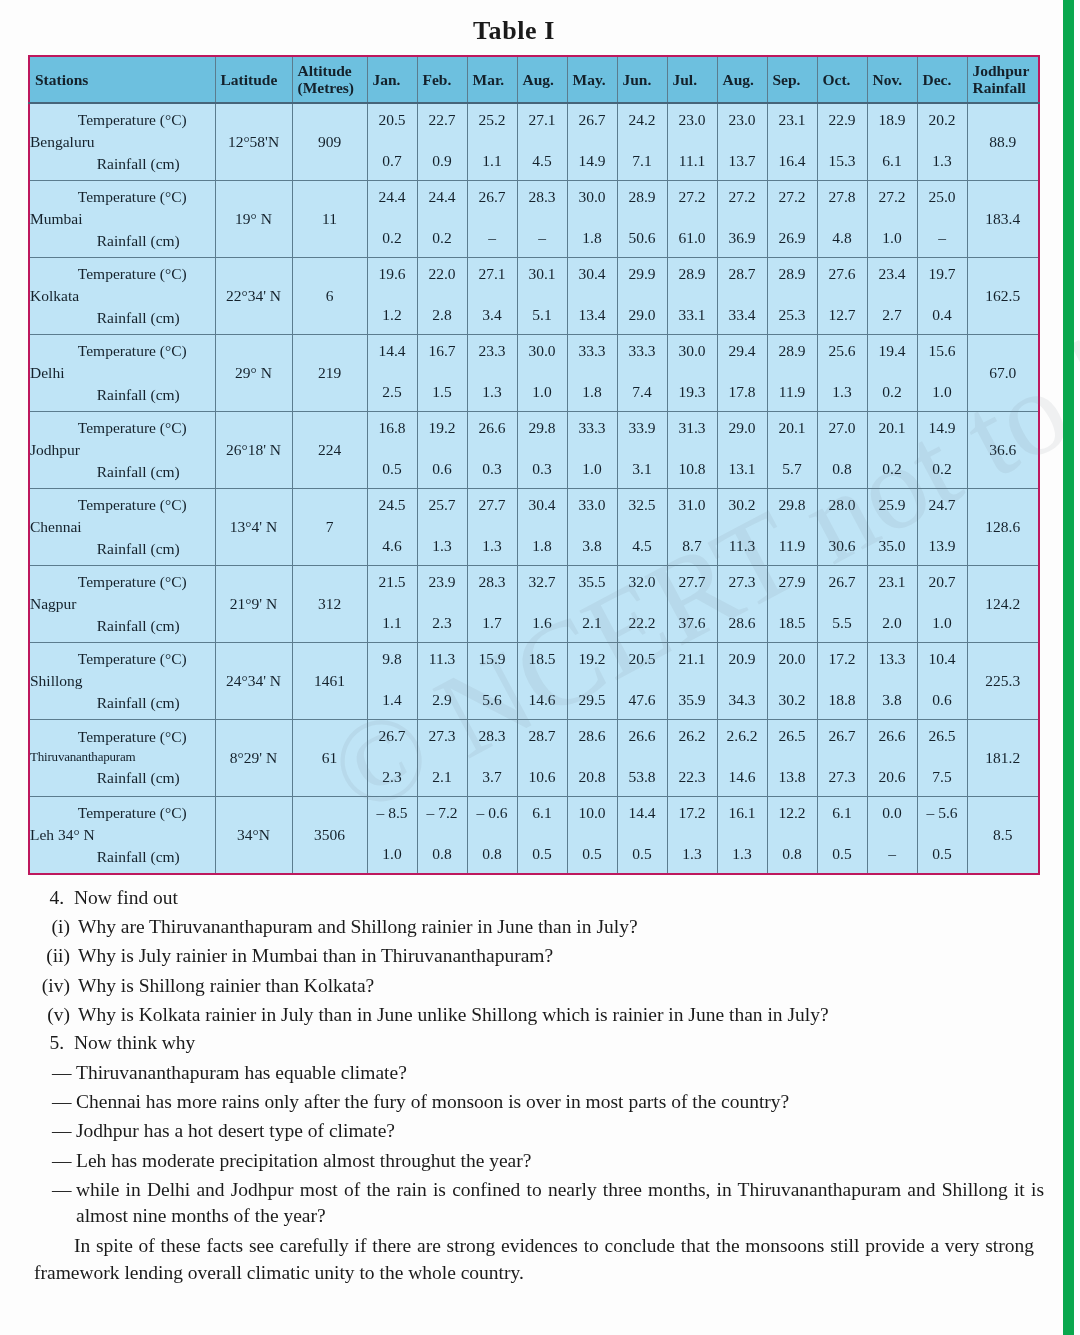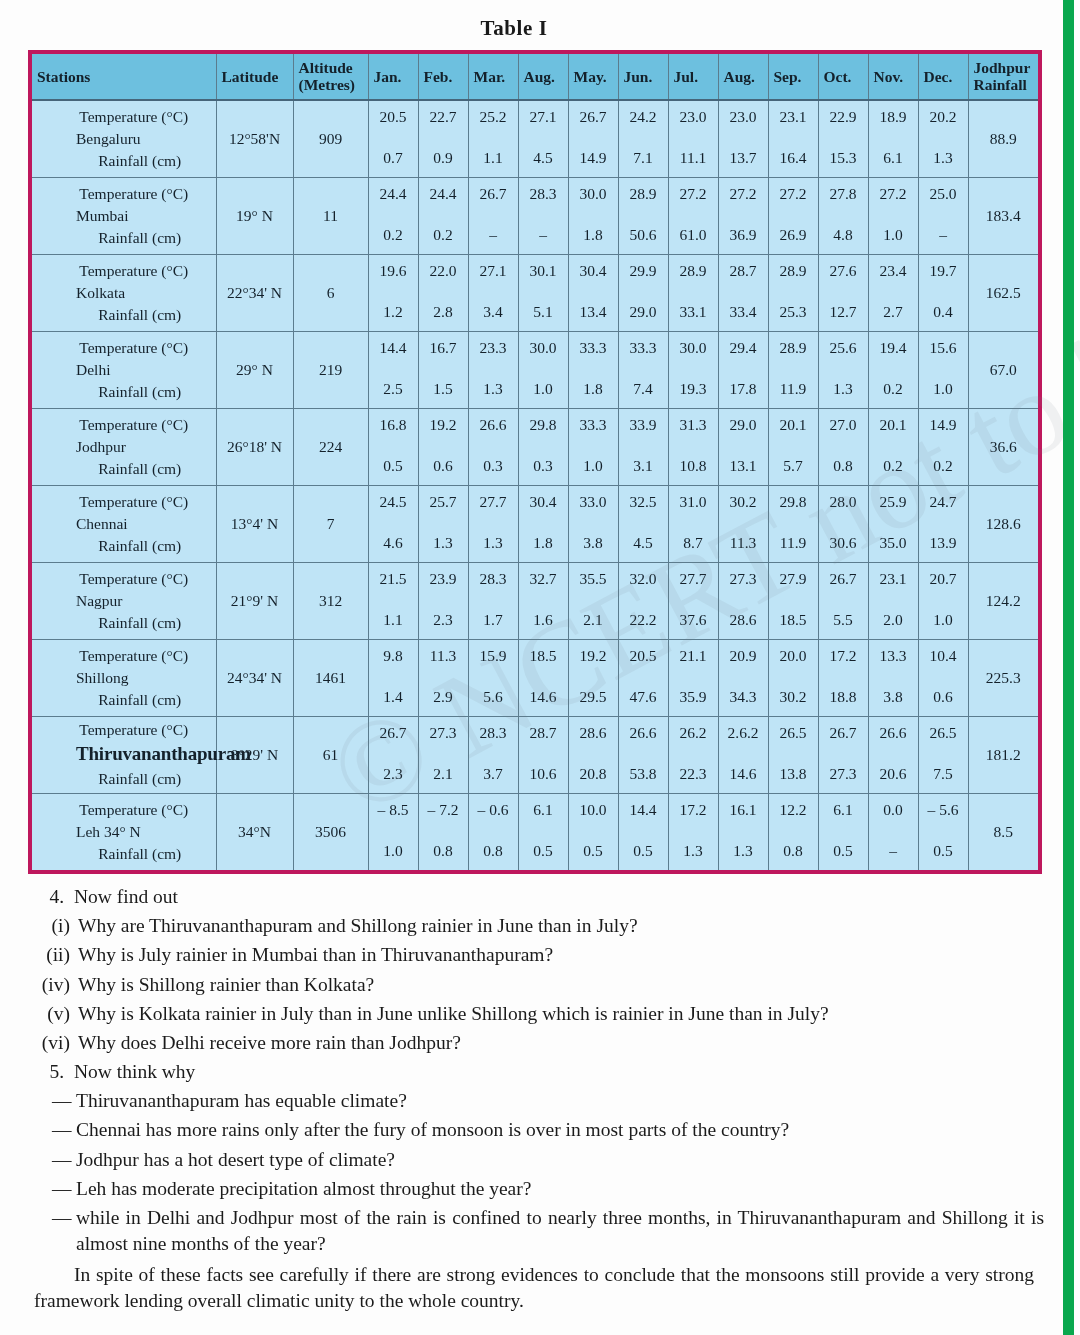--- a/index.html
+++ b/index.html
@@ -25,36 +25,36 @@
     position: absolute;
     top: 0;
     right: 6px;
     width: 11px;
     height: 1335px;
     background: #09a84e;
   }
   .table-title {
     text-align: center;
     font-weight: bold;
-    font-size: 21px;
+    font-size: 26px;
     letter-spacing: .6px;
     padding-top: 16px;
     padding-right: 52px;
     font-family: "Liberation Serif", "DejaVu Serif", serif;
   }
   .table-wrap {
     margin: 9px 0 0 28px;
     width: 1002px;
   }
   table.climate {
     border-collapse: collapse;
     table-layout: fixed;
     width: 1002px;
     background: #bfe4f6;
-    border: 4px solid #be185d;
+    border: 2px solid #be185d;
   }
   table.climate th,
   table.climate td {
     border: 1px solid #5b7c8e;
     font-size: 15.5px;
     color: #14212b;
     vertical-align: middle;
   }
   table.climate thead th {
     background: #6dc0df;
@@ -79,23 +79,23 @@
     height: 76px;
   }
   td.station-cell {
     position: relative;
     padding: 5px 6px 5px 6px;
     line-height: 1.42;
     font-size: 15.5px;
   }
   .srow { display: block; white-space: nowrap; }
   .srow.temp { text-align: center; padding-left: 20px; }
-  .srow.name { text-align: left; margin-left: 44px; }
+  .srow.name { text-align: left; }
   .srow.rain { text-align: center; padding-left: 32px; }
-  .sname-tvm { font-size: 19px; letter-spacing: -0.2px; font-weight: bold; }
+  .sname-tvm { font-size: 13px; letter-spacing: -0.2px; }
 
   td.lat-cell, td.alt-cell {
     text-align: center;
     font-size: 15.5px;
   }
   td.val-cell {
     padding: 0;
   }
   .v-stack {
     height: 76px;
@@ -1081,24 +1081,20 @@
             <span class="sub-text">Why is July rainier in Mumbai than in Thiruvananthapuram?</span>
           </div>
           <div class="sub-item">
             <span class="sub-marker">(iv)</span>
             <span class="sub-text">Why is Shillong rainier than Kolkata?</span>
           </div>
           <div class="sub-item">
             <span class="sub-marker">(v)</span>
             <span class="sub-text">Why is Kolkata rainier in July than in June unlike Shillong which is rainier in June than in July?</span>
           </div>
-          <div class="sub-item">
-            <span class="sub-marker">(vi)</span>
-            <span class="sub-text">Why does Delhi receive more rain than Jodhpur?</span>
-          </div>
         </div>
         <div>
           <div class="numbered">
             <span class="num-marker">5.</span>
             <span class="num-body">Now think why</span>
           </div>
           <div class="dash-item">
             <span class="dash-marker">—</span>
             <span class="dash-text">Thiruvananthapuram has equable climate?</span>
           </div>

